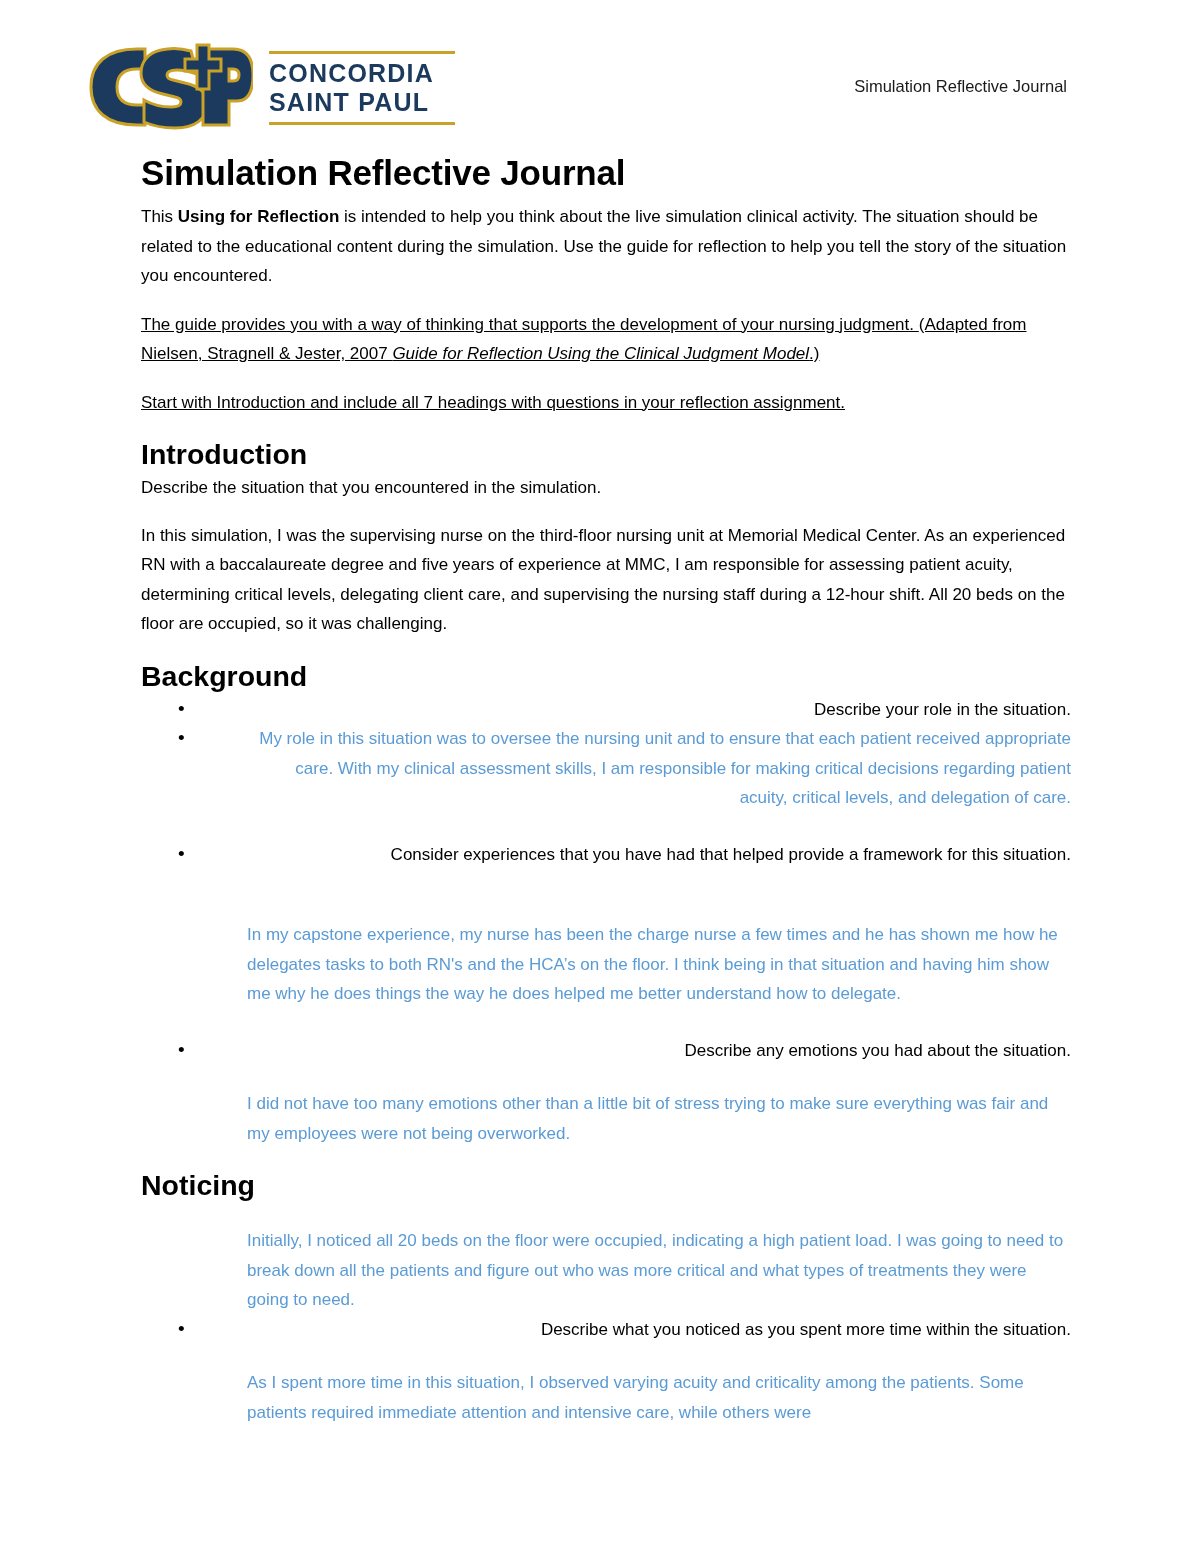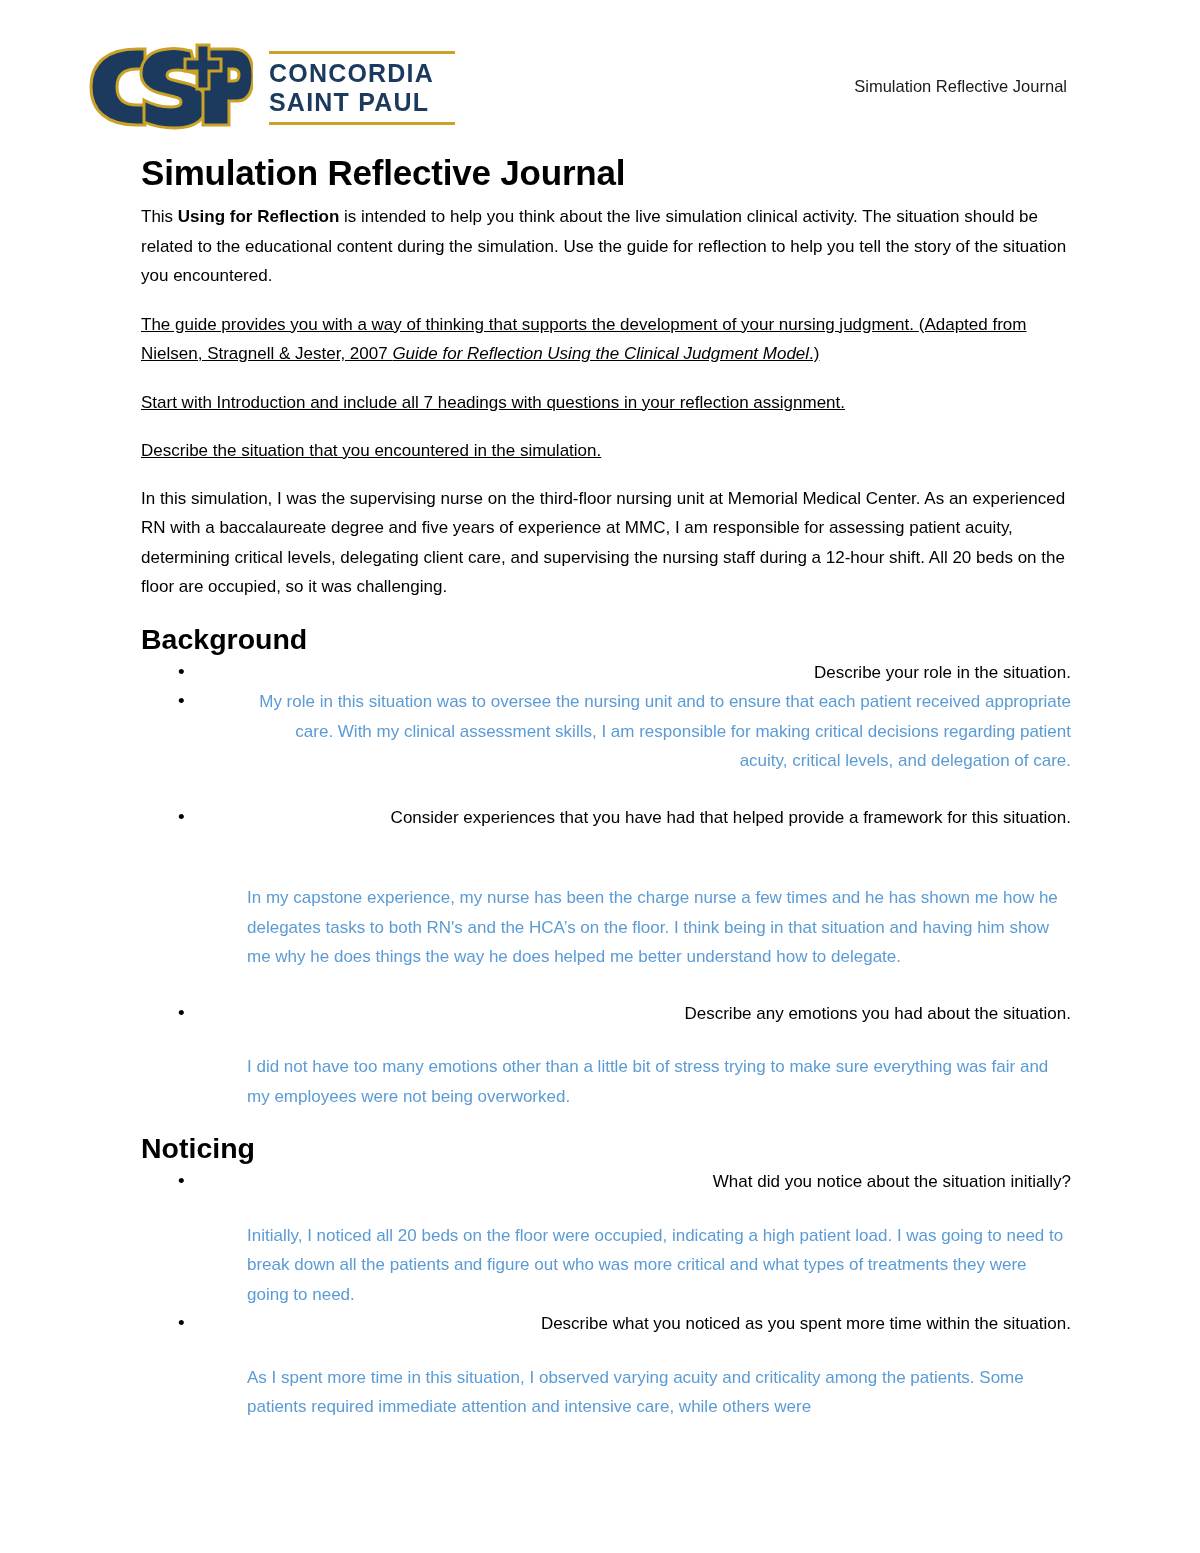--- a/index.html
+++ b/index.html
@@ -192,20 +192,21 @@
   <div class="content">
 
     <h1 class="doc-title">Simulation Reflective Journal</h1>
 
     <p class="para"><span>This </span><b>Using for Reflection</b><span> is intended to help you think about the live simulation clinical activity. The situation should be related to the educational content during the simulation.  Use the guide for reflection to help you tell the story of the situation you encountered.</span></p>
 
     <p class="para"><span>The guide provides you with a way of thinking that supports the development of your nursing judgment.</span> <span>(Adapted from Nielsen, Stragnell &amp; Jester, 2007 </span><i>Guide for Reflection Using the Clinical Judgment Model</i><span>.)</span></p>
 
     <p class="para">Start with Introduction and include all 7 headings with questions in your reflection assignment.</p>
 
+    <h2 class="section">Introduction</h2>
     <p class="para">Describe the situation that you encountered in the simulation.</p>
     <div class="spacer-18"></div>
     <p class="para blue">In this simulation, I was the supervising nurse on the third-floor nursing unit at Memorial Medical Center. As an experienced RN with a baccalaureate degree and five years of experience at MMC, I am responsible for assessing patient acuity, determining critical levels, delegating client care, and supervising the nursing staff during a 12-hour shift. All 20 beds on the floor are occupied, so it was challenging.</p>
 
     <h2 class="section">Background</h2>
     <ul class="bullets">
       <li class="has-bullet">
         <span>Describe your role in the situation.</span>
       </li>
       <li class="has-bullet blue">
@@ -226,25 +227,20 @@
     <div class="li-gap"></div>
 
     <ul class="bullets">
       <li class="has-bullet">
         <span>Describe any emotions you had about the situation.</span>
       </li>
     </ul>
     <div class="sub-answer blue">I did not have too many emotions other than a little bit of stress trying to make sure everything was fair and my employees were not being overworked.</div>
 
     <h2 class="section">Noticing</h2>
-    <ul class="bullets">
-      <li class="has-bullet">
-        <span>What did you notice about the situation initially?</span>
-      </li>
-    </ul>
     <div class="sub-answer blue">Initially, I noticed all 20 beds on the floor were occupied, indicating a high patient load. I was going to need to break down all the patients and figure out who was more critical and what types of treatments they were going to need.</div>
 
     <ul class="bullets">
       <li class="has-bullet">
         <span>Describe what you noticed as you spent more time within the situation.</span>
       </li>
     </ul>
     <div class="sub-answer blue">As I spent more time in this situation, I observed varying acuity and criticality among the patients. Some patients required immediate attention and intensive care, while others were</div>
 
   </div>

